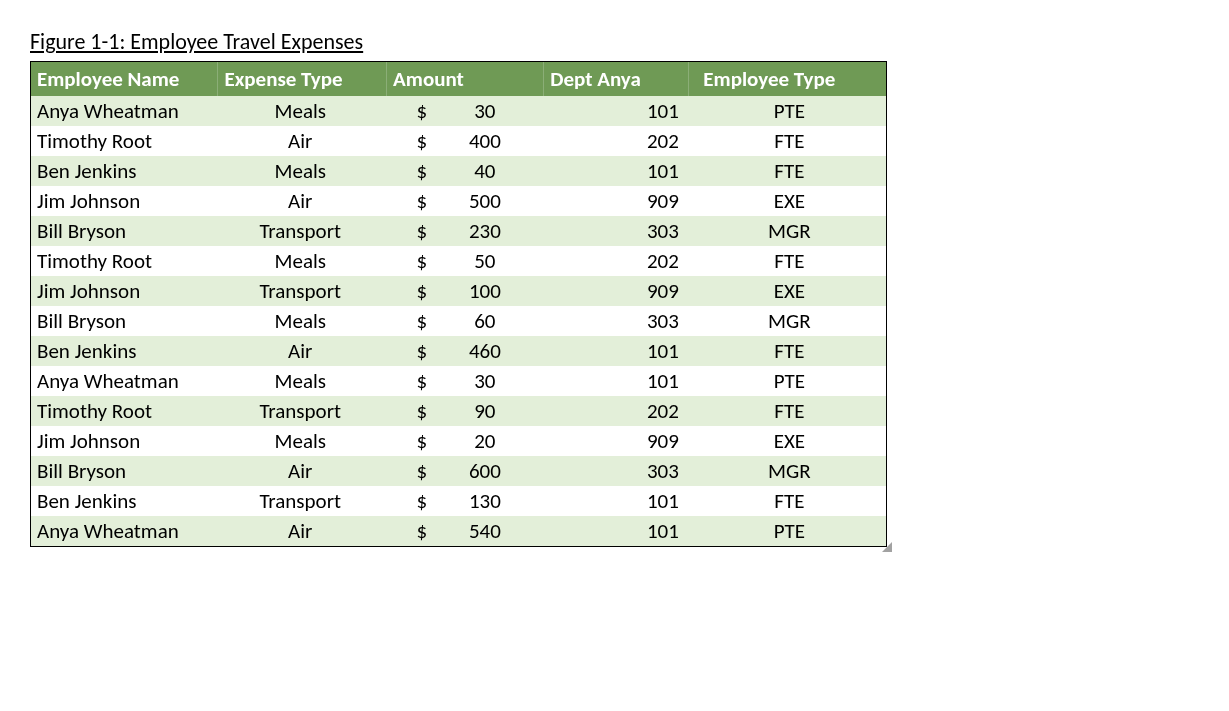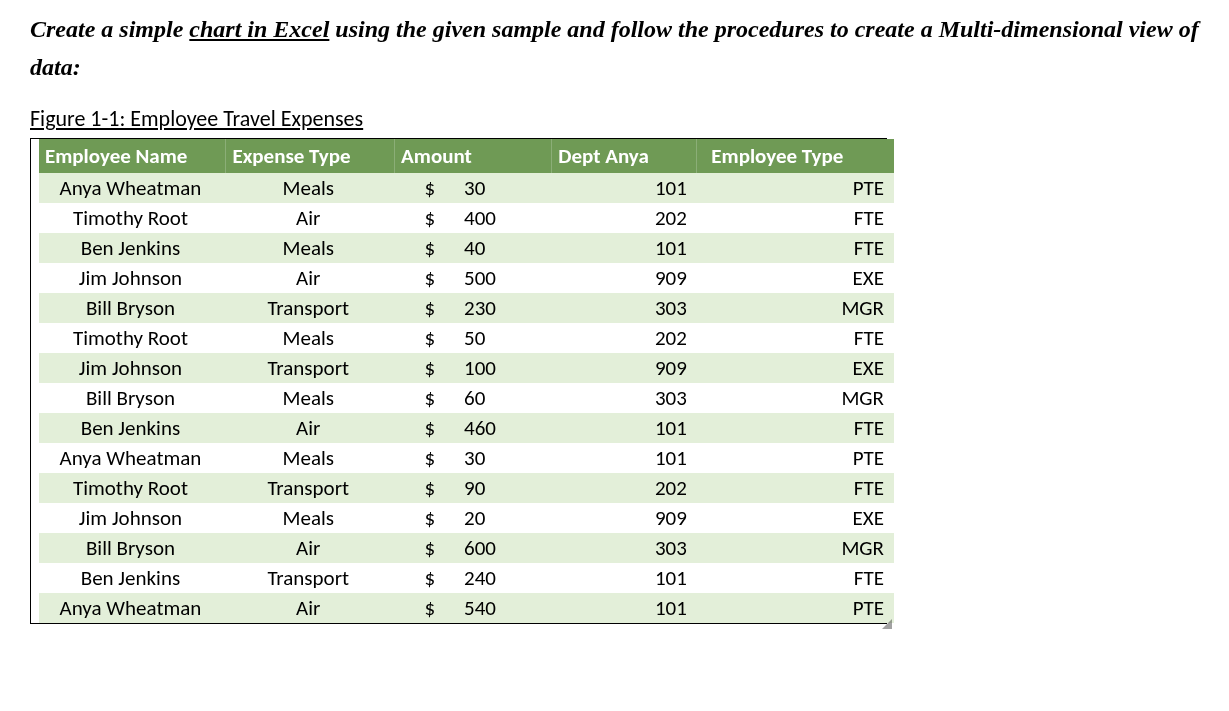--- a/index.html
+++ b/index.html
@@ -49,60 +49,56 @@
     border-right: 10px solid #1a1a1a66;
     border-bottom: 10px solid #1a1a1a66;
     transform: translate(4px, 4px) scale(0.5);
     transform-origin: bottom right;
   }
   table.expenses {
     width: 100%;
     border-collapse: collapse;
     font-family: Calibri, Arial, sans-serif;
     font-size: 21px;
-    margin-left: 8px;
   }
   table.expenses th {
     background: #6f9a55;
     color: #ffffff;
     font-weight: bold;
     text-align: left;
     padding: 4px 10px 4px 6px;
     border-right: 1px solid #ffffff33;
   }
   table.expenses th:last-child { border-right: none; }
   table.expenses td {
     padding: 2px 10px 2px 6px;
     color: #000;
     vertical-align: middle;
     height: 28px;
     box-sizing: border-box;
   }
   table.expenses tbody tr.odd { background: #e3efd9; }
   table.expenses tbody tr.even { background: #ffffff; }
 
-  .col-name   { width: 190px; text-align: center; }
+  .col-name   { width: 190px; text-align: left; }
   .col-type   { width: 170px; text-align: center; }
   .col-amt-s  { width: 60px;  text-align: left; padding-left: 30px !important; }
-  .col-amt-v  { width: 90px;  text-align: left; padding-right: 30px !important; }
+  .col-amt-v  { width: 90px;  text-align: center; padding-right: 30px !important; }
   .col-dept   { width: 150px; text-align: right; }
-  .col-etype  { width: 195px; text-align: right; padding-left: 14px !important; }
+  .col-etype  { width: 195px; text-align: center; padding-left: 14px !important; }
 
   th.col-amt-span { width: 150px; }
   th.col-dept     { text-align: left; }
   th.col-etype    { text-align: left; padding-left: 14px; }
 </style>
 </head>
 <body>
 
 <div class="page">
 
-  <p class="instruction">
-    <span>Create a simple </span><span class="ul">chart in Excel</span><span> using the given sample and follow the procedures to create a Multi-dimensional view of data:</span>
-  </p>
 
   <div class="figure-title">Figure 1-1: Employee Travel Expenses</div>
 
   <div class="table-wrap">
     <table class="expenses">
       <thead>
         <tr>
           <th class="col-name">Employee Name</th>
           <th class="col-type">Expense Type</th>
           <th class="col-amt-span" colspan="2">Amount</th>
@@ -212,21 +208,21 @@
             <td class="col-type">Air</td>
             <td class="col-amt-s">$</td>
             <td class="col-amt-v">600</td>
             <td class="col-dept">303</td>
             <td class="col-etype">MGR</td>
           </tr>
           <tr class="even">
             <td class="col-name">Ben Jenkins</td>
             <td class="col-type">Transport</td>
             <td class="col-amt-s">$</td>
-            <td class="col-amt-v">240</td>
+            <td class="col-amt-v">130</td>
             <td class="col-dept">101</td>
             <td class="col-etype">FTE</td>
           </tr>
           <tr class="odd">
             <td class="col-name">Anya Wheatman</td>
             <td class="col-type">Air</td>
             <td class="col-amt-s">$</td>
             <td class="col-amt-v">540</td>
             <td class="col-dept">101</td>
             <td class="col-etype">PTE</td>

